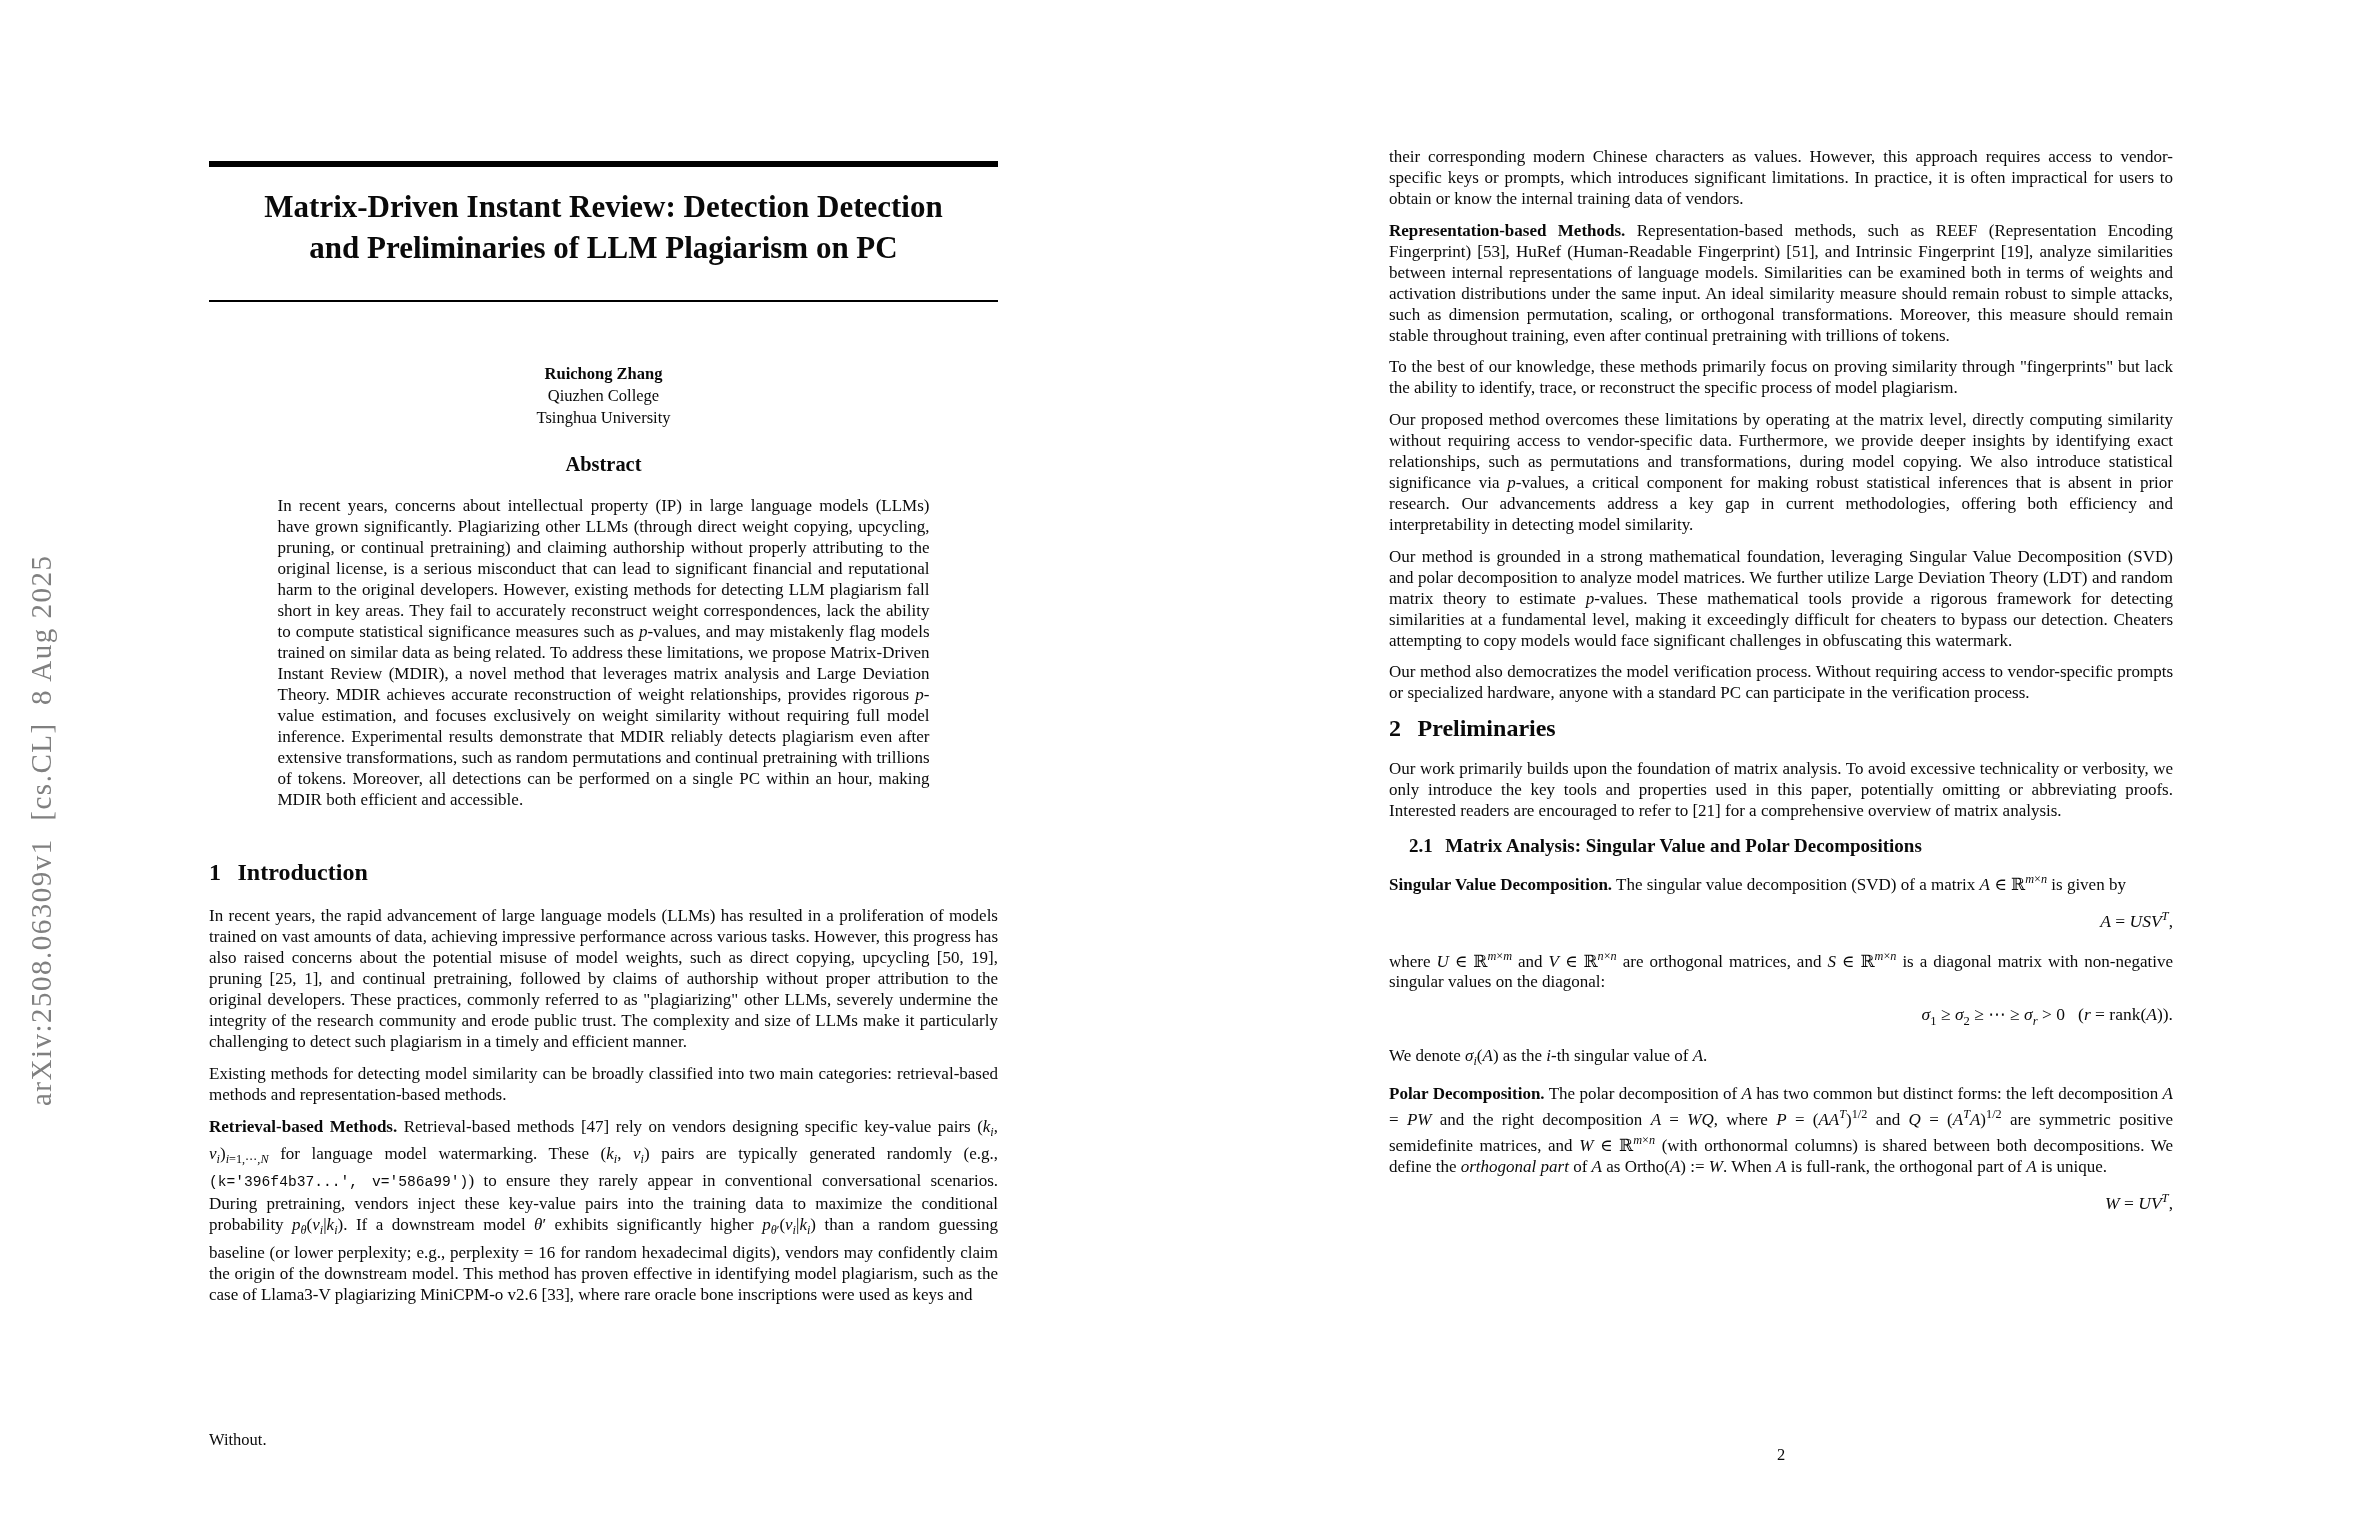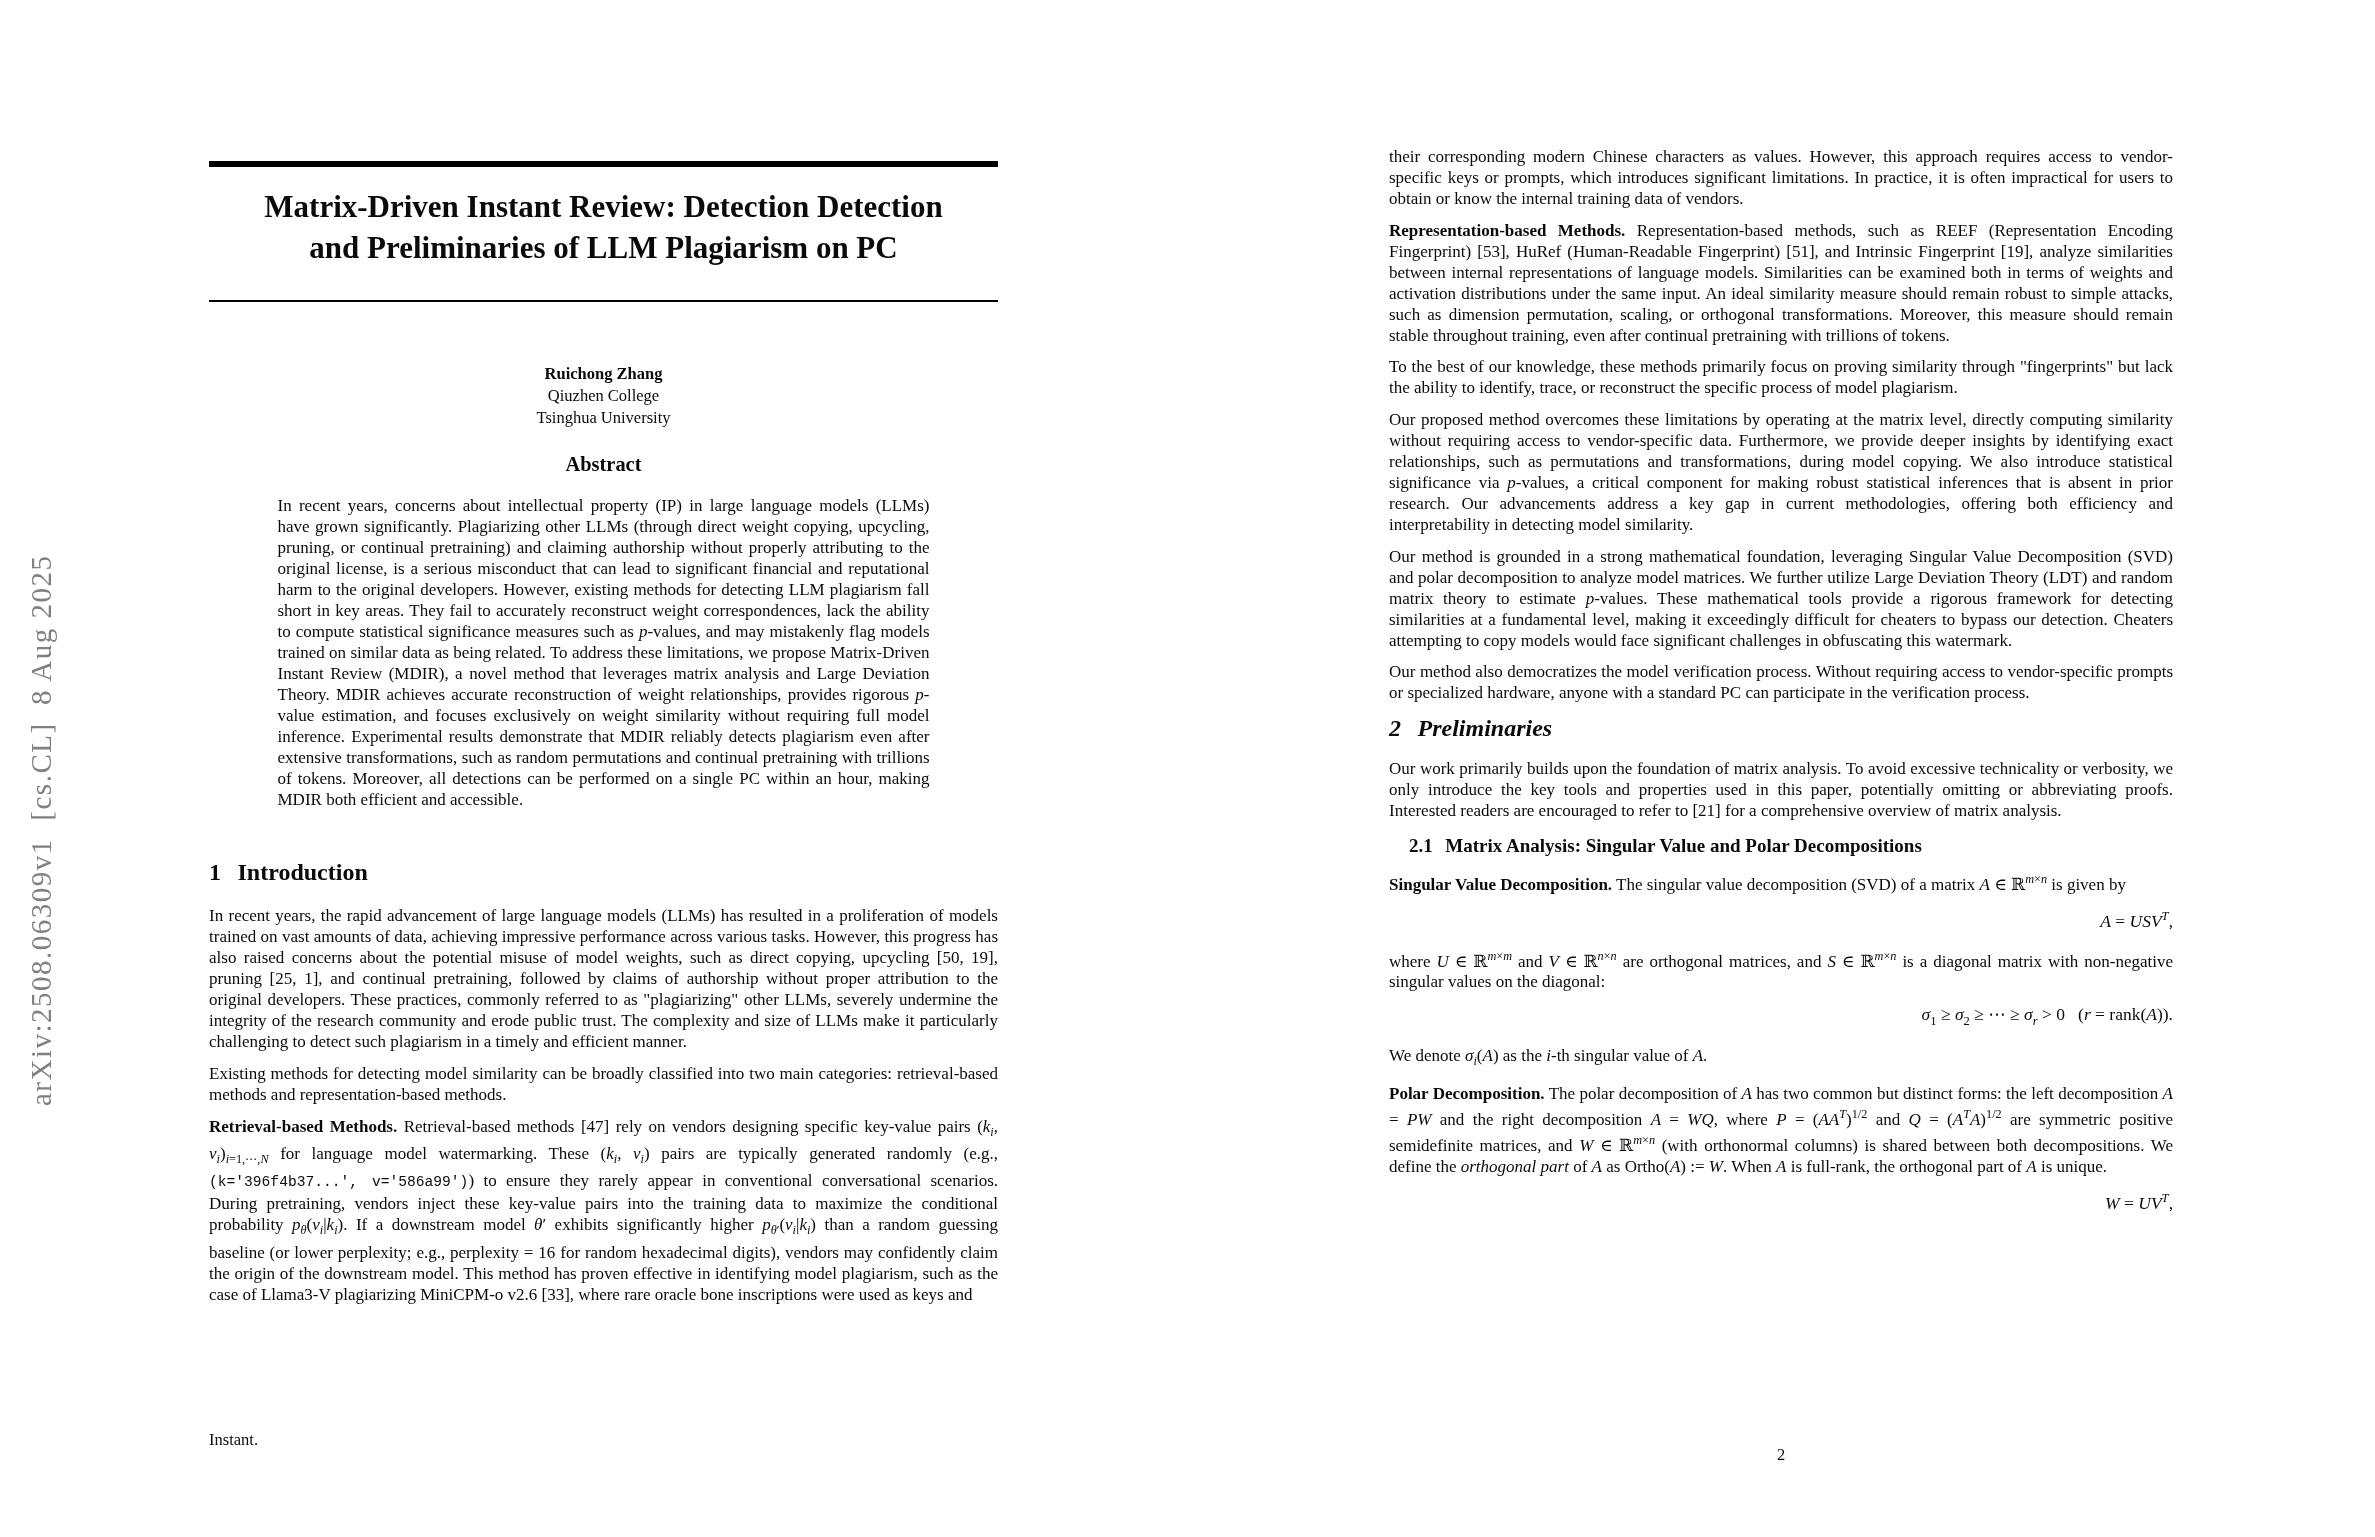--- a/index.html
+++ b/index.html
@@ -58,21 +58,21 @@
     width:652px;
     margin:19.4px auto 0 auto;
   }
 
   h2.section {
     font-size:24px;
     font-weight:bold;
     margin:49px 0 19.4px 0;
     line-height:1.1;
   }
-  #page2 h2.section { margin:11.6px 0 16.5px 0;font-style:italic; }
+  #page2 h2.section { margin:11.6px 0 16.5px 0; }
   h2.section .sec-num { margin-right:16.5px; }
 
   h3.subsection {
     font-size:19px;
     font-weight:bold;
     margin:13.6px 0 12.6px 0;
     line-height:1.15;
   }
   h3.subsection .sec-num { margin-right:12.6px;margin-left:20px; }
 
@@ -133,21 +133,21 @@
   <h2 class="section">
     <span class="sec-num">1</span><span>Introduction</span>
   </h2>
 
   <p class="body-text">In recent years, the rapid advancement of large language models (LLMs) has resulted in a proliferation of models trained on vast amounts of data, achieving impressive performance across various tasks. However, this progress has also raised concerns about the potential misuse of model weights, such as direct copying, upcycling [50, 19], pruning [25, 1], and continual pretraining, followed by claims of authorship without proper attribution to the original developers. These practices, commonly referred to as "plagiarizing" other LLMs, severely undermine the integrity of the research community and erode public trust. The complexity and size of LLMs make it particularly challenging to detect such plagiarism in a timely and efficient manner.</p>
   <p class="body-text">Existing methods for detecting model similarity can be broadly classified into two main categories: retrieval-based methods and representation-based methods.</p>
   <p class="body-text">
     <span class="lead">Retrieval-based Methods.</span> <span>Retrieval-based methods [47] rely on vendors designing specific key-value pairs (<i>k<sub>i</sub></i>, <i>v<sub>i</sub></i>)<sub><i>i</i>=1,⋯,<i>N</i></sub> for language model watermarking. These (<i>k<sub>i</sub></i>, <i>v<sub>i</sub></i>) pairs are typically generated randomly (e.g., <span class="mono">(k='396f4b37...', v='586a99')</span>) to ensure they rarely appear in conventional conversational scenarios. During pretraining, vendors inject these key-value pairs into the training data to maximize the conditional probability <i>p<sub>θ</sub></i>(<i>v<sub>i</sub></i>|<i>k<sub>i</sub></i>). If a downstream model <i>θ</i>′ exhibits significantly higher <i>p</i><sub><i>θ</i>′</sub>(<i>v<sub>i</sub></i>|<i>k<sub>i</sub></i>) than a random guessing baseline (or lower perplexity; e.g., perplexity = 16 for random hexadecimal digits), vendors may confidently claim the origin of the downstream model. This method has proven effective in identifying model plagiarism, such as the case of Llama3-V plagiarizing MiniCPM-o v2.6 [33], where rare oracle bone inscriptions were used as keys and</span>
   </p>
 
-  <div class="footer">Instant.</div>
+  <div class="footer">Without.</div>
 </div>
 
 <div class="page" id="page2">
   <p class="body-text first">their corresponding modern Chinese characters as values. However, this approach requires access to vendor-specific keys or prompts, which introduces significant limitations. In practice, it is often impractical for users to obtain or know the internal training data of vendors.</p>
   <p class="body-text">
     <span class="lead">Representation-based Methods.</span> <span>Representation-based methods, such as REEF (Representation Encoding Fingerprint) [53], HuRef (Human-Readable Fingerprint) [51], and Intrinsic Fingerprint [19], analyze similarities between internal representations of language models. Similarities can be examined both in terms of weights and activation distributions under the same input. An ideal similarity measure should remain robust to simple attacks, such as dimension permutation, scaling, or orthogonal transformations. Moreover, this measure should remain stable throughout training, even after continual pretraining with trillions of tokens.</span>
   </p>
   <p class="body-text">To the best of our knowledge, these methods primarily focus on proving similarity through "fingerprints" but lack the ability to identify, trace, or reconstruct the specific process of model plagiarism.</p>
   <p class="body-text">Our proposed method overcomes these limitations by operating at the matrix level, directly computing similarity without requiring access to vendor-specific data. Furthermore, we provide deeper insights by identifying exact relationships, such as permutations and transformations, during model copying. We also introduce statistical significance via <i>p</i>-values, a critical component for making robust statistical inferences that is absent in prior research. Our advancements address a key gap in current methodologies, offering both efficiency and interpretability in detecting model similarity.</p>
   <p class="body-text">Our method is grounded in a strong mathematical foundation, leveraging Singular Value Decomposition (SVD) and polar decomposition to analyze model matrices. We further utilize Large Deviation Theory (LDT) and random matrix theory to estimate <i>p</i>-values. These mathematical tools provide a rigorous framework for detecting similarities at a fundamental level, making it exceedingly difficult for cheaters to bypass our detection. Cheaters attempting to copy models would face significant challenges in obfuscating this watermark.</p>

